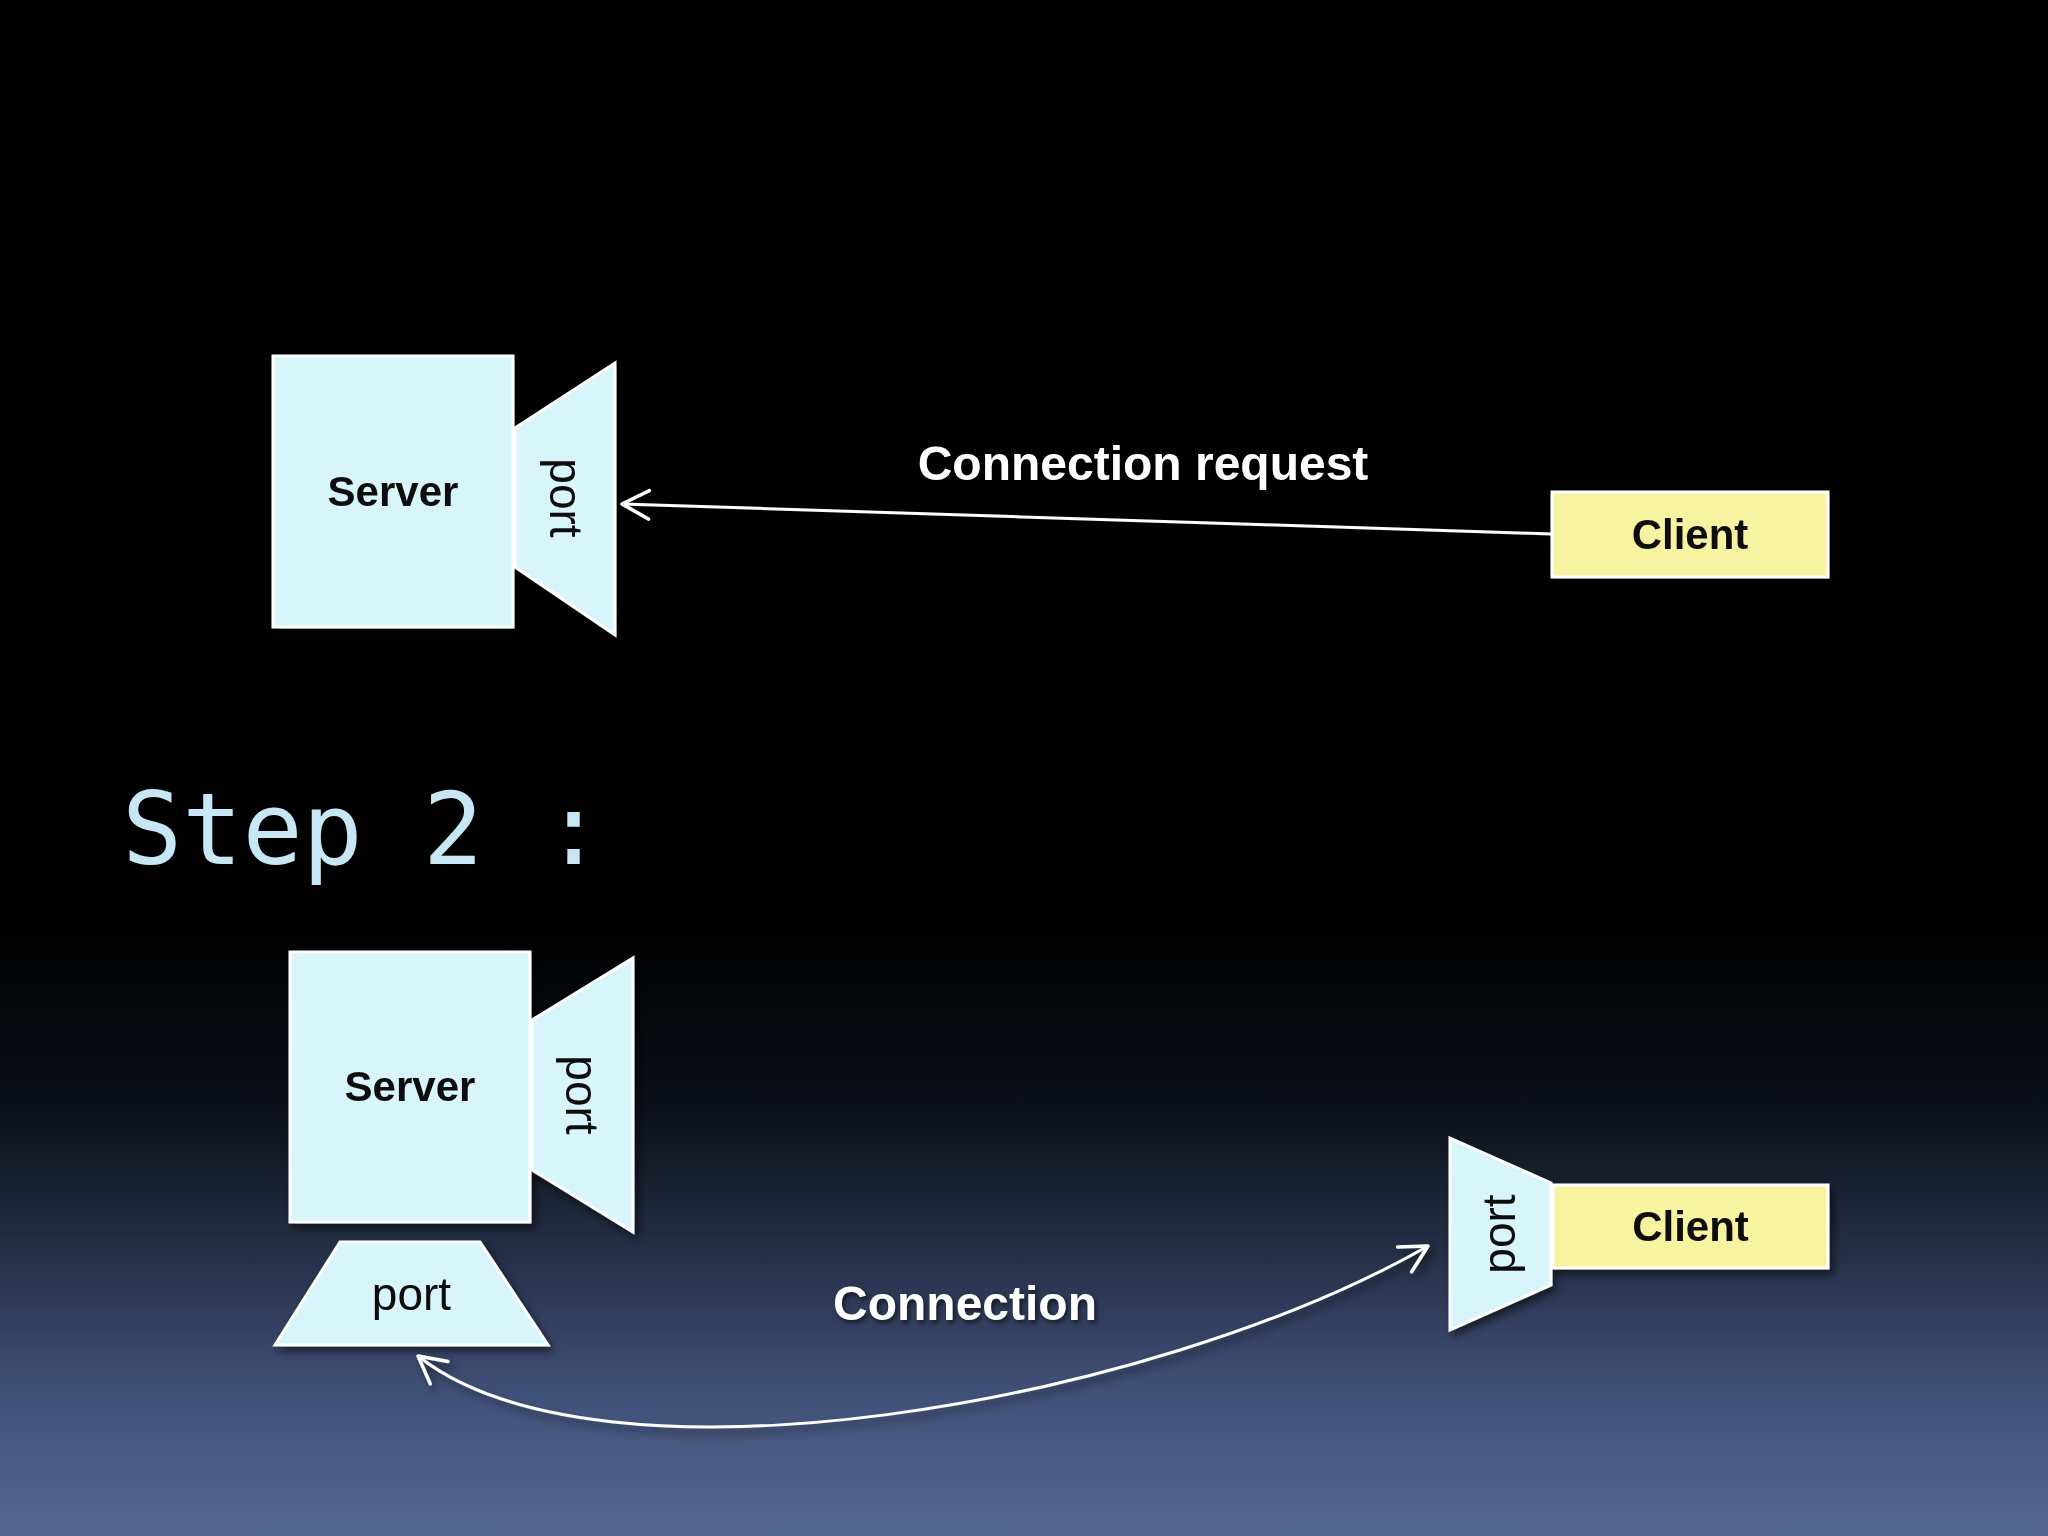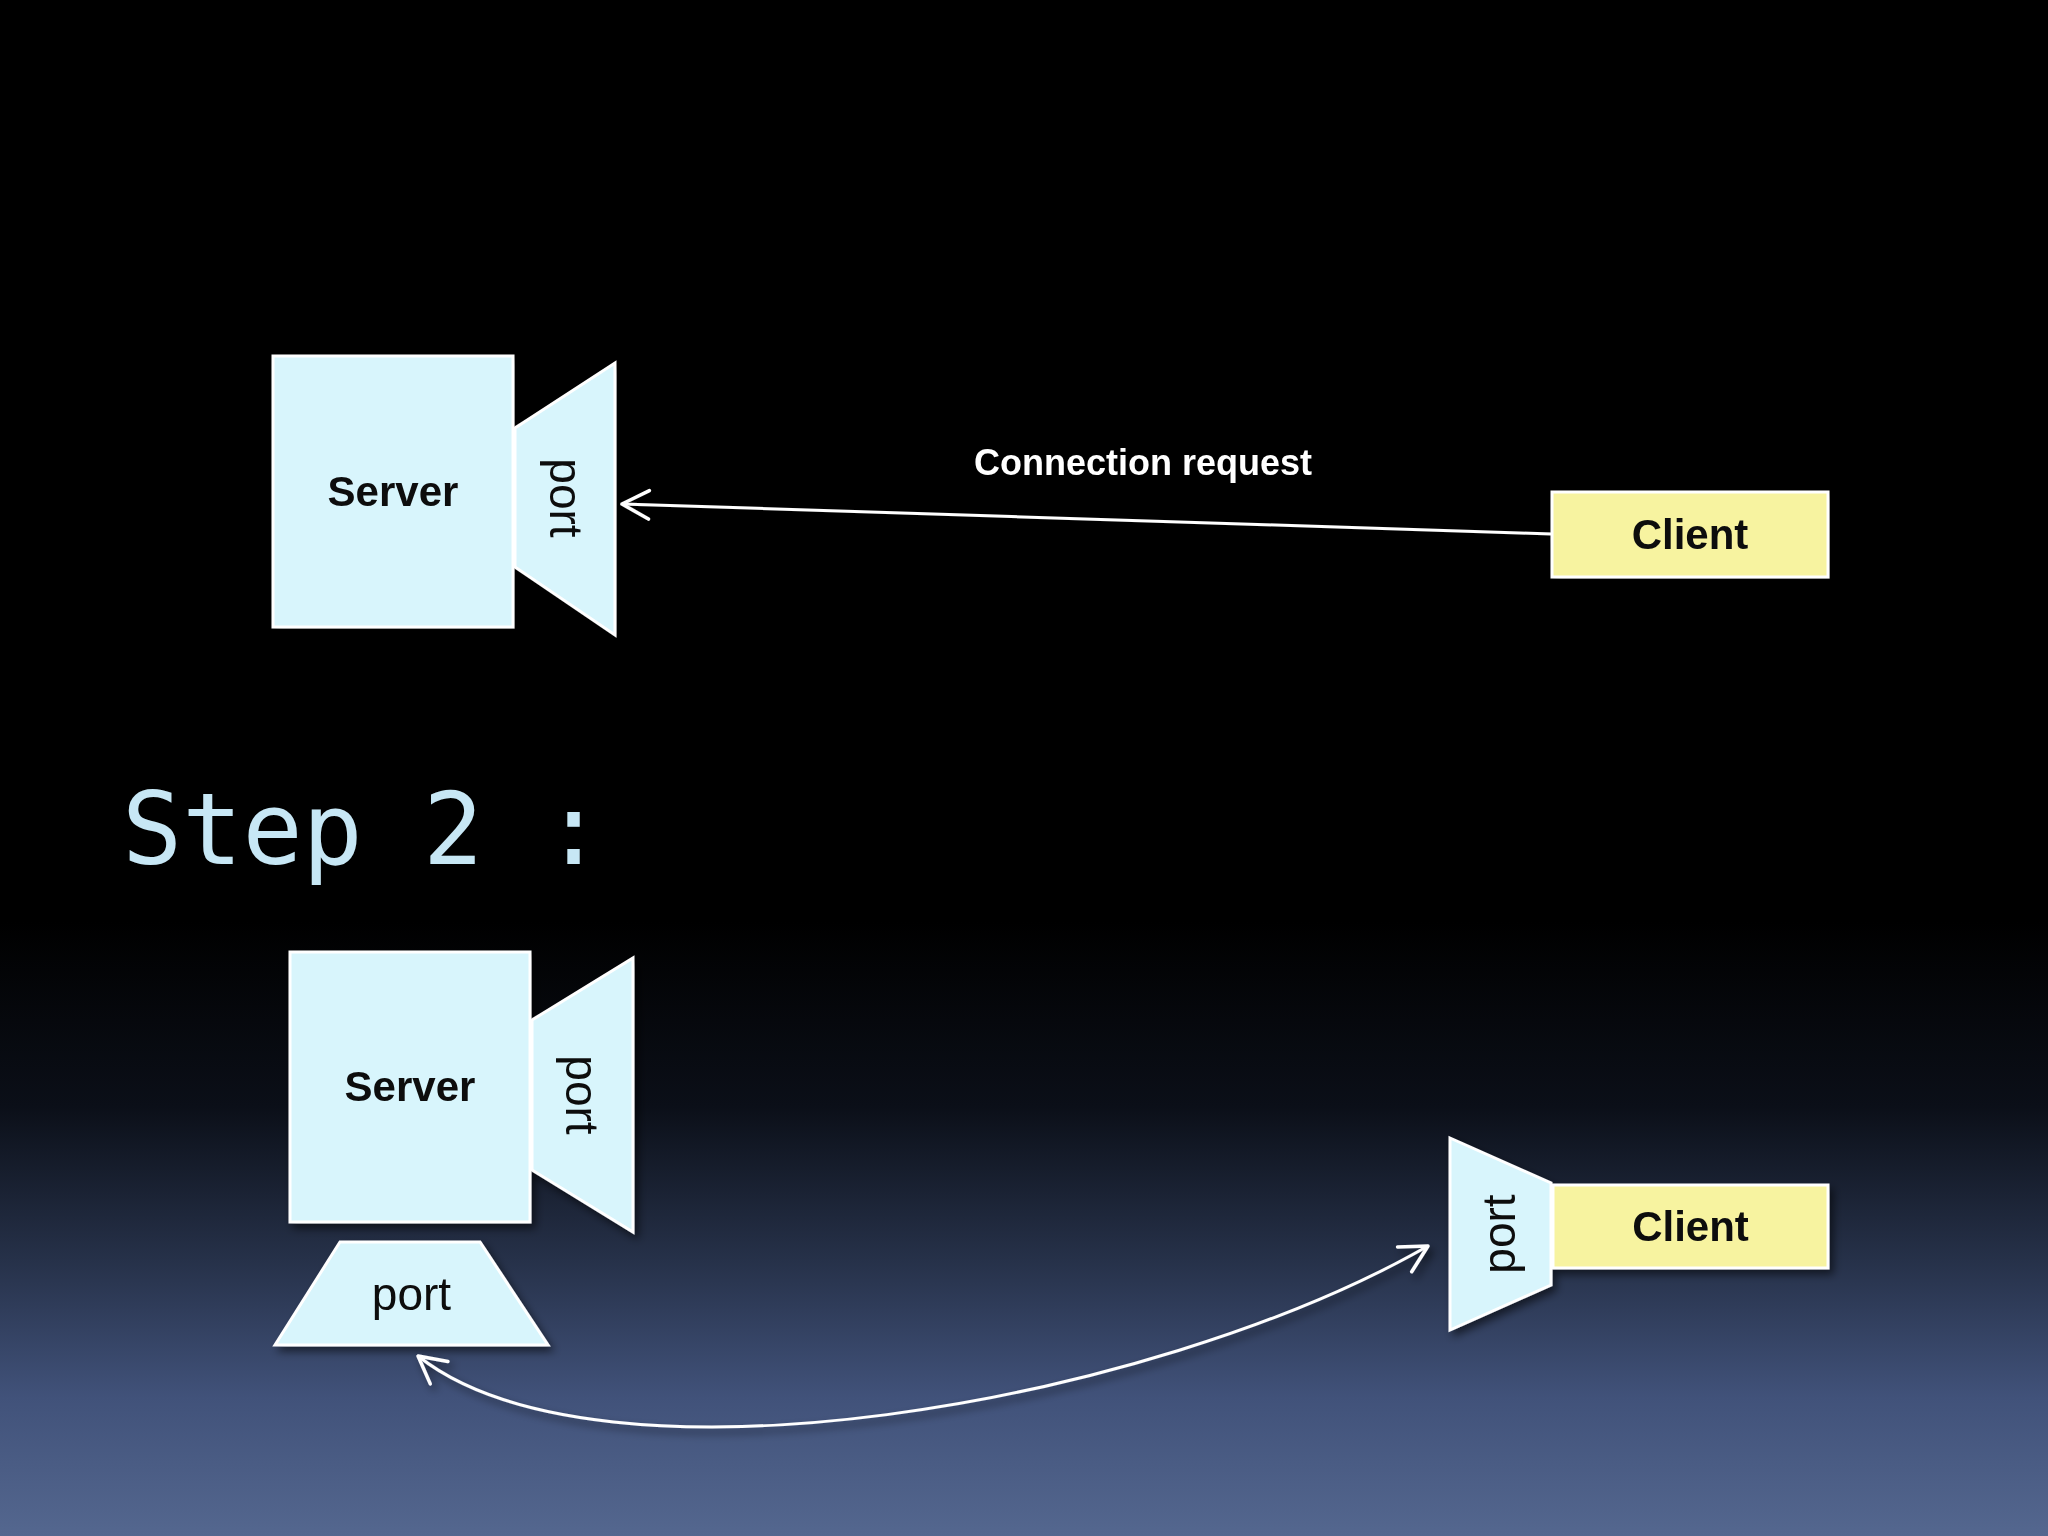--- a/index.html
+++ b/index.html
@@ -40,21 +40,21 @@
     color: #0d0d0d;
   }
   .portlabel {
     font-size: 46px;
     color: #0d0d0d;
   }
   .rot-cw  { transform: rotate(90deg); }
   .rot-ccw { transform: rotate(-90deg); }
   .arrowlabel {
     font-weight: bold;
-    font-size: 36px;
+    font-size: 48px;
     color: #ffffff;
     text-shadow: 2px 3px 5px rgba(0,0,0,0.6);
   }
 </style>
 </head>
 <body>
 
 <div class="stage">
 
   <svg class="shapes" viewBox="0 0 2048 1536">
@@ -93,18 +93,19 @@
   <div class="txt boxlabel" style="left:1552px; top:492px; width:276px; height:85px;">Client</div>
 
   <div class="txt title" style="left:122px; top:771px;">Step 2 :</div>
 
   <div class="txt boxlabel" style="left:290px; top:952px; width:240px; height:270px;">Server</div>
 
   <div class="txt portlabel rot-cw" style="left:482px; top:1065px; width:200px; height:60px;">port</div>
 
   <div class="txt portlabel" style="left:275px; top:1242px; width:273px; height:103px;">port</div>
 
+  <div class="txt arrowlabel" style="left:765px; top:1273px; width:400px; height:60px;">Connection</div>
 
   <div class="txt portlabel rot-ccw" style="left:1399px; top:1204px; width:200px; height:60px;">port</div>
 
   <div class="txt boxlabel" style="left:1553px; top:1185px; width:275px; height:83px;">Client</div>
 
 </div>
 
 </body></html>

